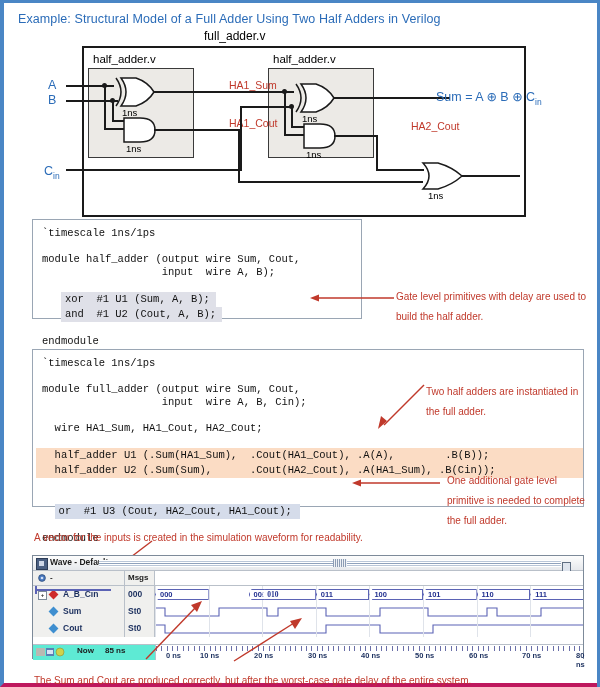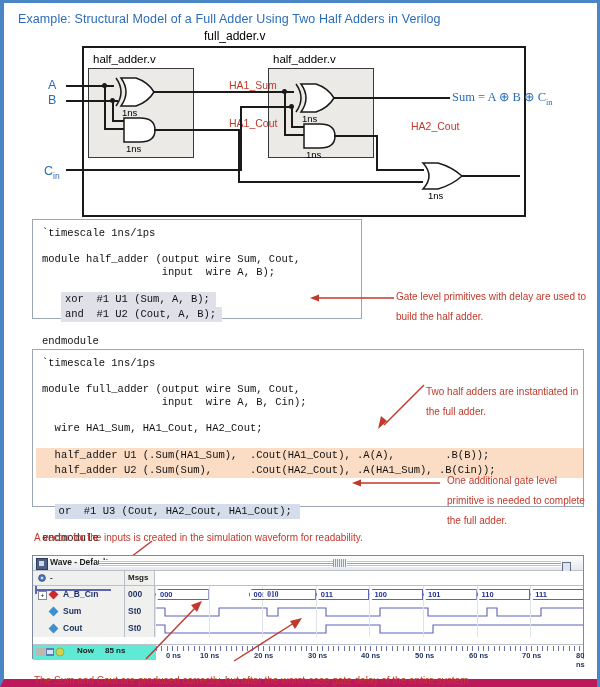--- a/index.html
+++ b/index.html
@@ -1,18 +1,18 @@
 <!DOCTYPE html>
 <html><head>
 <meta charset="utf-8">
 <style>
   html,body{margin:0;padding:0;background:#fff;}
   body{width:600px;height:687px;font-family:"Liberation Sans",sans-serif;overflow:hidden;}
   .page{position:relative;width:600px;height:687px;box-sizing:border-box;
-        border-left:4px solid #4a86c5;border-top:3px solid #4a86c5;border-bottom:8px solid #be185d;
+        border-left:4px solid #4a86c5;border-top:3px solid #4a86c5;border-bottom:4px solid #be185d;
         background:#ffffff;}
   .rightedge{position:absolute;right:0;top:0;width:3px;height:687px;background:#4a86c5;}
 
   .title{position:absolute;left:14px;top:9px;font-size:12.5px;color:#2b6cb8;white-space:nowrap;letter-spacing:0.1px;}
 
   
   .circ{position:absolute;left:0;top:26px;width:600px;height:190px;}
   .fa-label{position:absolute;left:200px;top:0px;font-size:12px;color:#000;}
   .fa-box{position:absolute;left:78px;top:17px;width:440px;height:167px;border:2px solid #1a1a1a;background:transparent;}
   .ha-box{position:absolute;border:1.5px solid #3a3a3a;background:#eceae6;}
@@ -182,21 +182,21 @@
     <div class="netlabel" style="left:374px;top:91px;">HA2_Cout</div>
     <div class="wire wv" style="left:372px;top:106px;height:35px;"></div>
     <div class="wire wh" style="left:372px;top:140px;width:48px;"></div>
 
     <svg class="gate" style="left:418px;top:133px;width:42px;height:28px;">
       <path d="M1,1 Q13,14 1,27 L16,27 Q30,23 40,14 Q30,5 16,1 Z" fill="#ffffff" stroke="#1a1a1a" stroke-width="1.5"></path>
     </svg>
     <div class="nsdelay" style="left:424px;top:161px;">1ns</div>
     <div class="wire wh" style="left:458px;top:146px;width:58px;"></div>
 
-    <div class="eq" style="left:448px;top:60px;font-family:Liberation Serif, serif;">
+    <div class="eq" style="left:432px;top:60px;">
       <span>Sum = A ⊕ B ⊕ C</span><sub>in</sub>
     </div>
   </div>
 
   <div class="codebox cb1">
     <pre class="code"><span>`timescale 1ns/1ps</span>
 
 <span>module half_adder (output wire Sum, Cout,</span>
 <span>                   input  wire A, B);</span>
 

